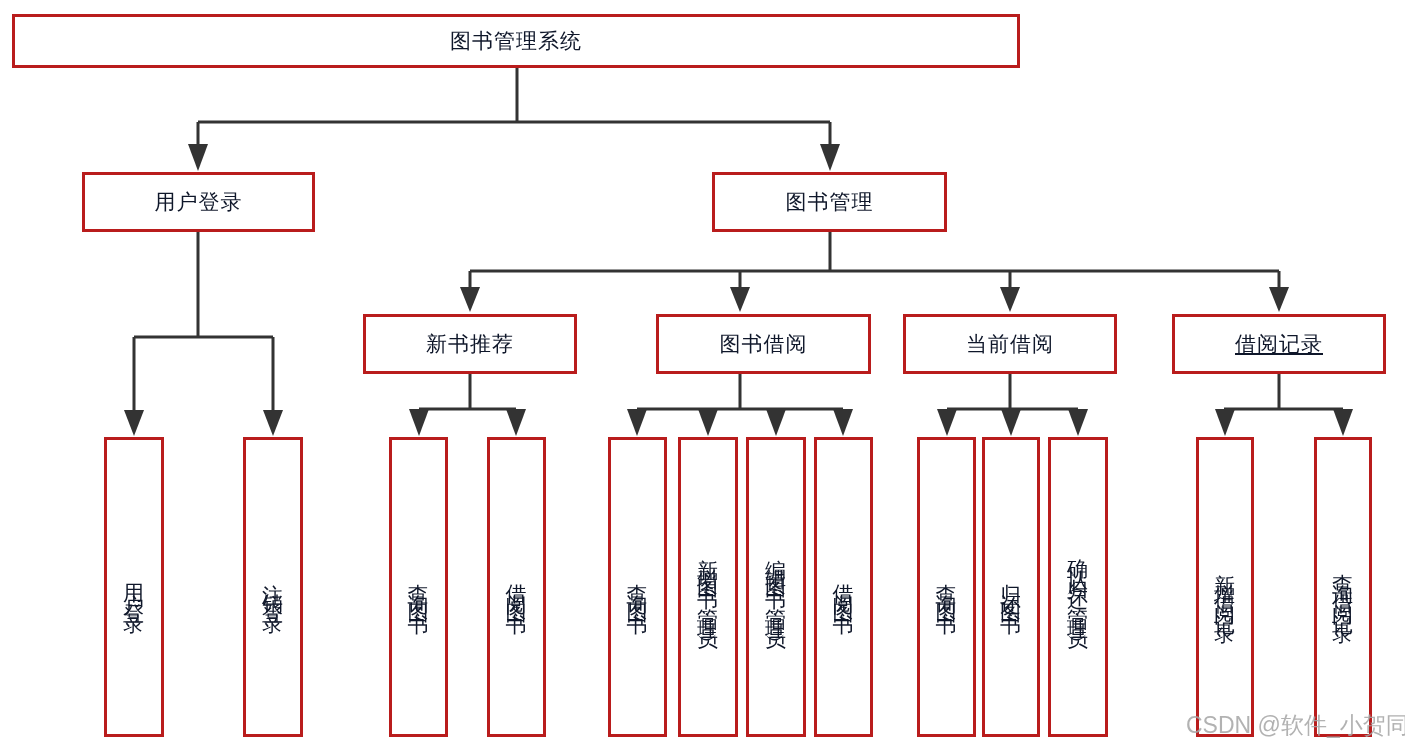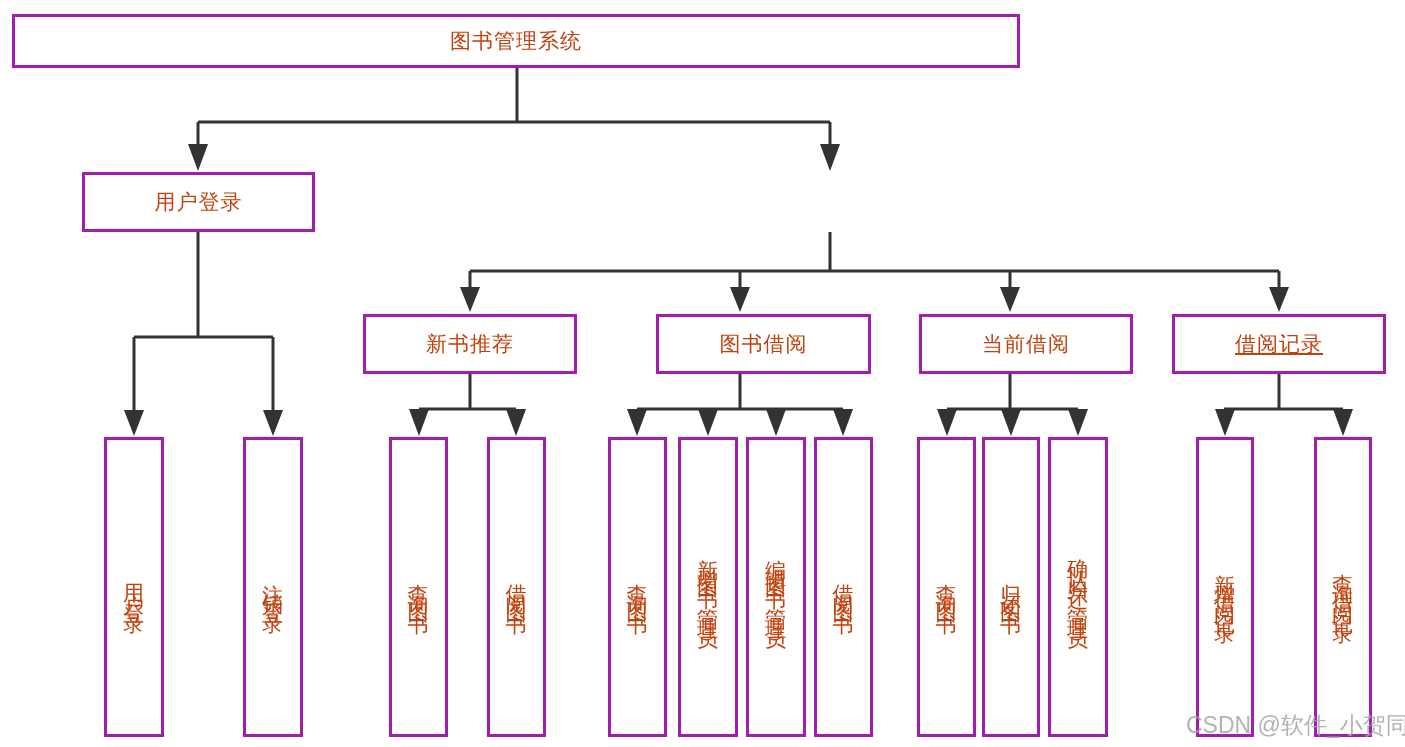--- a/index.html
+++ b/index.html
@@ -18,22 +18,22 @@
   #connectors {
     position: absolute;
     left: 0;
     top: 0;
     pointer-events: none;
   }
   .node {
     position: absolute;
     box-sizing: border-box;
     background: #ffffff;
-    border: 3px solid #a21caf;
-    color: #c2410c;
+    border: 3px solid #b91c1c;
+    color: #0f172a;
     display: flex;
     align-items: center;
     justify-content: center;
     text-align: right;
   }
   .h-node {
     font-size: 21px;
     letter-spacing: 1px;
     white-space: nowrap;
   }
@@ -46,21 +46,21 @@
     white-space: nowrap;
   }
   
   #n-root    { left: 12px;   top: 14px;  width: 1008px; height: 54px; }
   
   #n-user    { left: 82px;   top: 172px; width: 233px;  height: 60px; }
   #n-book    { left: 712px;  top: 172px; width: 235px;  height: 60px; }
   
   #n-new     { left: 363px;  top: 314px; width: 214px;  height: 60px; }
   #n-borrow  { left: 656px;  top: 314px; width: 215px;  height: 60px; }
-  #n-current { left: 903px;  top: 314px; width: 214px;  height: 60px; margin-left: 16px; }
+  #n-current { left: 903px;  top: 314px; width: 214px;  height: 60px; }
   #n-record  { left: 1172px; top: 314px; width: 214px;  height: 60px; text-decoration: underline; }
   
   .leaf { top: 437px; height: 300px; }
   #l-user-login   { left: 104px;  width: 60px; }
   #l-user-logout  { left: 243px;  width: 60px; }
   #l-new-query    { left: 389px;  width: 59px; }
   #l-new-borrow   { left: 487px;  width: 59px; }
   #l-bor-query    { left: 608px;  width: 59px; }
   #l-bor-add      { left: 678px;  width: 60px; }
   #l-bor-edit     { left: 746px;  width: 60px; }
@@ -121,20 +121,21 @@
       <polygon points="1001,409 1021,409 1011,436"></polygon>
       <polygon points="1068,409 1088,409 1078,436"></polygon>
       <polygon points="1215,409 1235,409 1225,436"></polygon>
       <polygon points="1333,409 1353,409 1343,436"></polygon>
     </g>
   </svg>
 
   <div id="n-root" class="node h-node">图书管理系统</div>
 
   <div id="n-user" class="node h-node">用户登录</div>
+  <div id="n-book" class="node h-node">图书管理</div>
 
   <div id="n-new" class="node h-node">新书推荐</div>
   <div id="n-borrow" class="node h-node">图书借阅</div>
   <div id="n-current" class="node h-node">当前借阅</div>
   <div id="n-record" class="node h-node">借阅记录</div>
 
   <div id="l-user-login" class="node v-node leaf">用户登录</div>
   <div id="l-user-logout" class="node v-node leaf">注销登录</div>
 
   <div id="l-new-query" class="node v-node leaf">查询图书</div>

